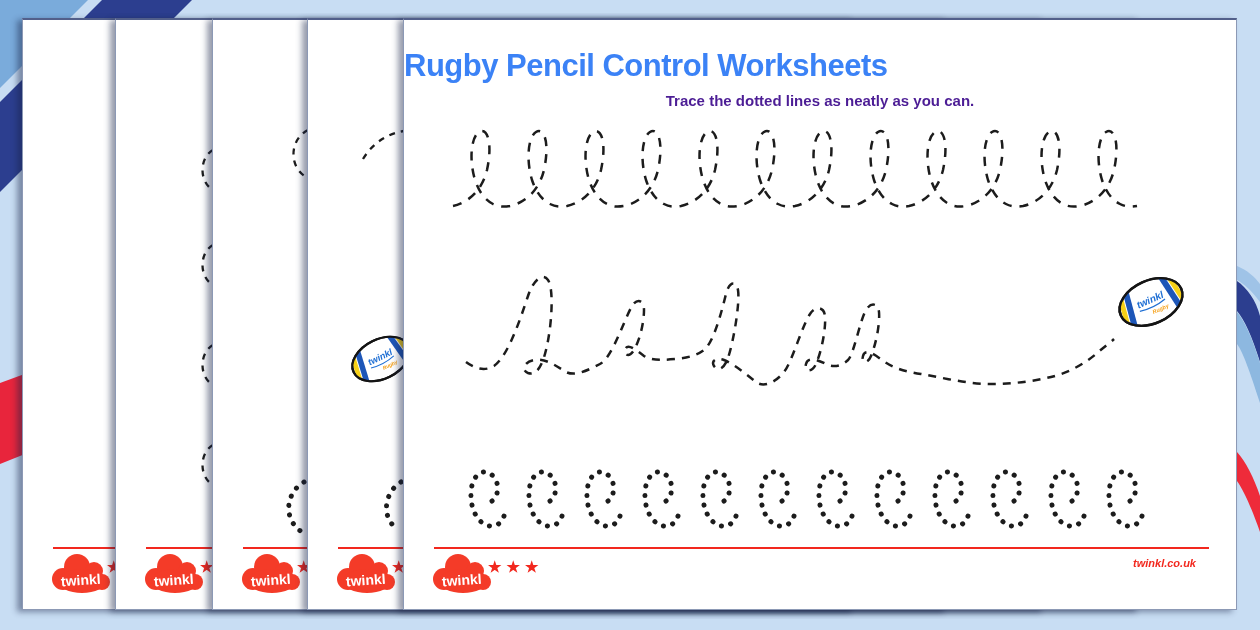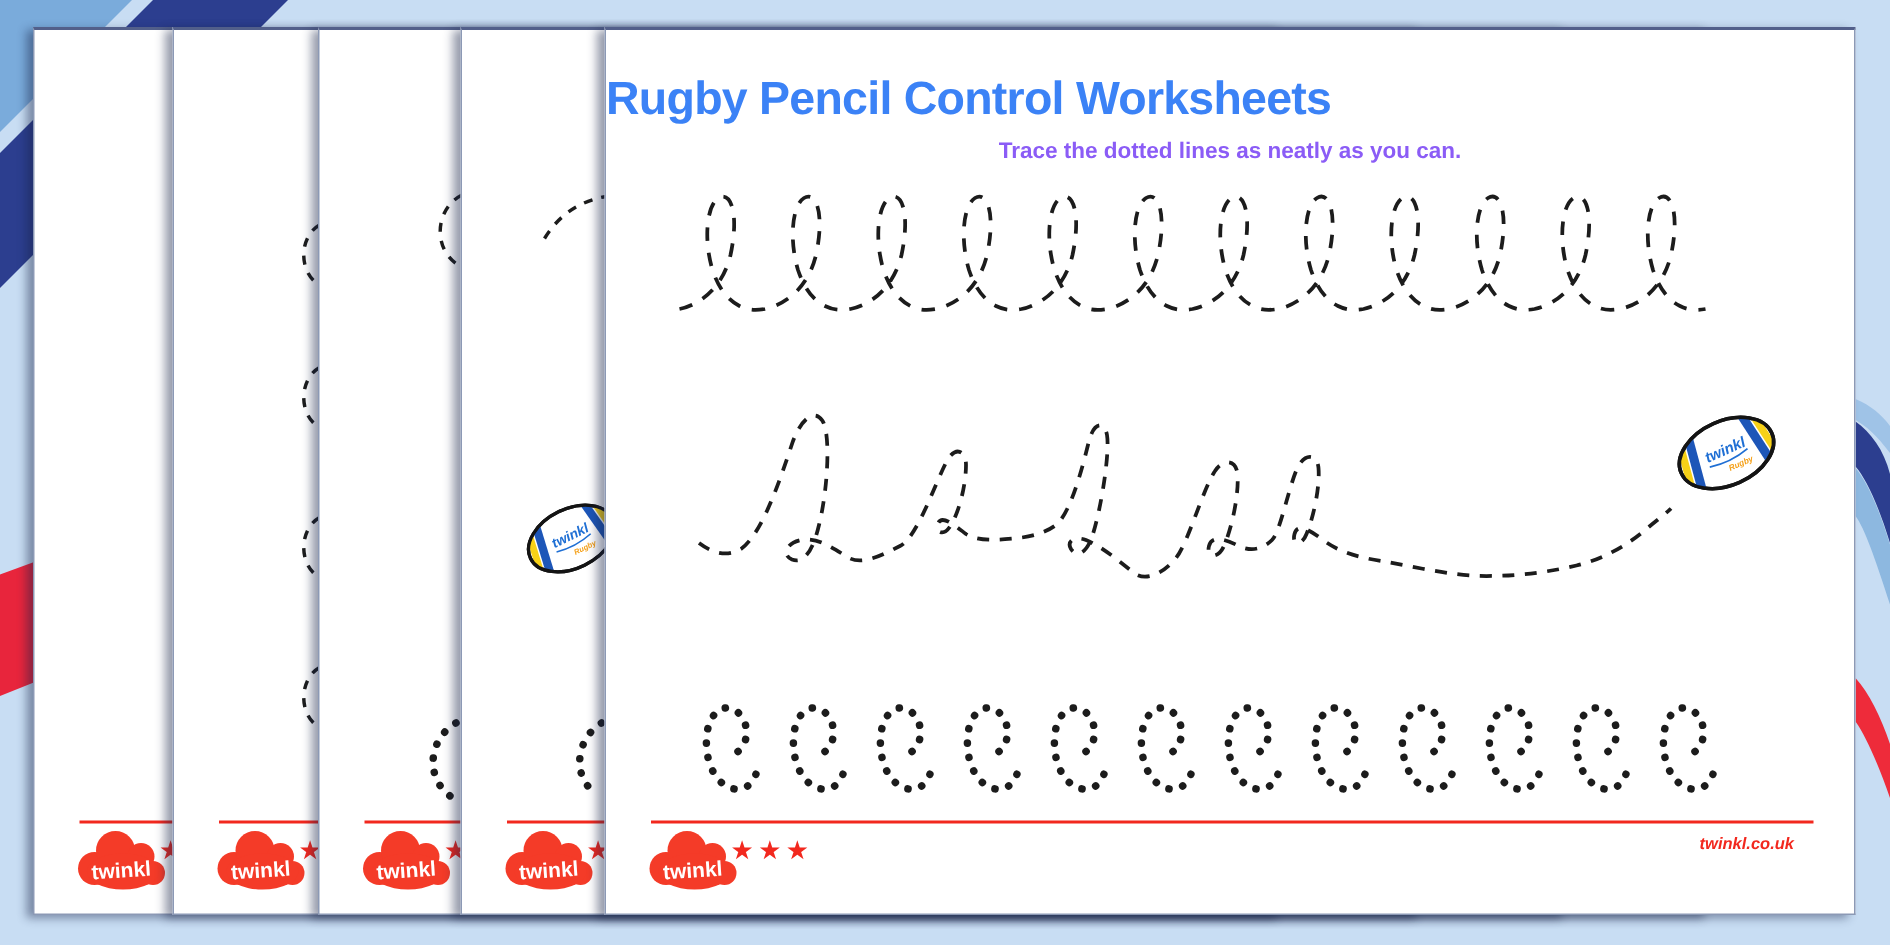--- a/index.html
+++ b/index.html
@@ -6,21 +6,21 @@
   .scene{position:relative;width:1260px;height:630px;overflow:hidden;background:#c8ddf3;}
   .bg{position:absolute;left:0;top:0;width:1260px;height:630px;}
   .page{position:absolute;top:18px;width:834px;height:592px;background:#ffffff;box-sizing:border-box;
         border:1px solid #8c99b5;border-top:2px solid #525f8a;
         box-shadow:-5px 2px 6px rgba(25,35,70,0.45);}
   .p1{left:22px;z-index:1}.p2{left:115px;z-index:2}.p3{left:212px;z-index:3}.p4{left:307px;z-index:4}.p5{left:403px;z-index:5}
   .traces{position:absolute;left:0;top:0;width:834px;height:592px;pointer-events:none;}
   .title{position:absolute;left:0;top:28px;width:100%;text-align:left;
          font-size:31px;font-weight:bold;letter-spacing:-0.5px;color:#3b82f6;}
   .instruction{position:absolute;left:0;top:72px;width:100%;text-align:center;
-         font-size:15px;font-weight:bold;color:#8b5cf6;}
+         font-size:15px;font-weight:bold;color:#4c1d95;}
   .rule{position:absolute;left:30px;right:27px;top:527px;height:2px;background:#f2281e;}
   .logo{position:absolute;left:27px;top:531px;width:64px;height:46px;}
   .stars{position:absolute;left:84px;top:538px;font-size:15px;letter-spacing:5px;color:#f2281e;font-weight:bold;}
   .website{position:absolute;right:40px;top:537px;font-size:11px;font-weight:bold;font-style:italic;color:#f2281e;}
   .trace-stroke{fill:none;stroke:#1c1c1c;stroke-width:2.5;stroke-dasharray:9 8;}
   .trace-dots{fill:none;stroke:#1c1c1c;stroke-width:5;stroke-linecap:round;stroke-dasharray:0.1 9.5;}
 </style>
 </head>
 <body>
 

